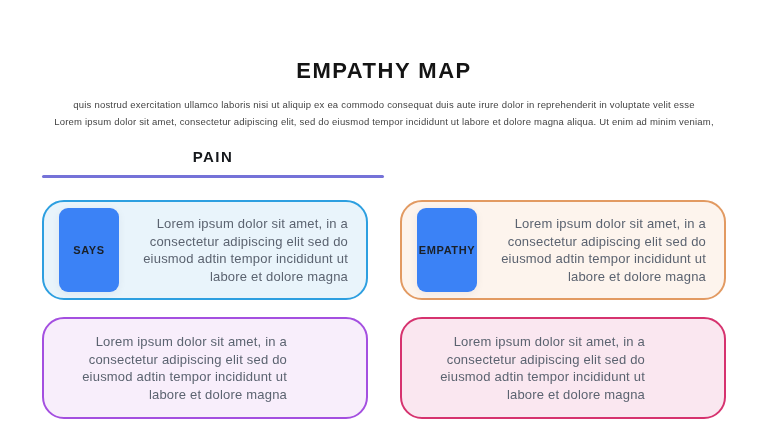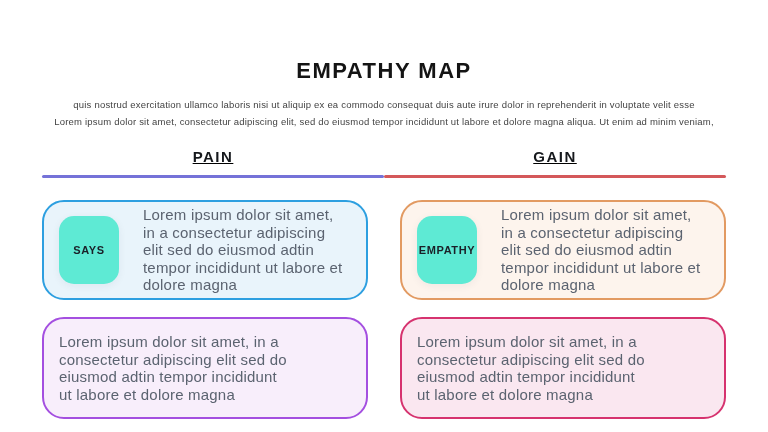--- a/index.html
+++ b/index.html
@@ -29,21 +29,20 @@
     text-align: center;
     font-size: 9.5px;
     line-height: 17px;
     color: #434343;
     letter-spacing: 0.2px;
   }
   .columns-header {
     margin: 18px 42px 0 42px;
     display: grid;
     grid-template-columns: 1fr 1fr;
-    text-decoration: underline;
   }
   .col-header { text-align: center; }
   .col-title {
     font-size: 15px;
     font-weight: 700;
     letter-spacing: 1.5px;
     color: #15181c;
   }
   .col-line {
     margin-top: 10px;
@@ -65,62 +64,59 @@
     border-radius: 22px;
     display: flex;
     align-items: center;
     padding: 14px 18px 14px 15px;
     gap: 24px;
   }
   .card--thick { border-width: 2.5px; }
   .chip {
     flex: 0 0 60px;
     width: 60px;
-    height: 68px;
-    background: #5eead4;
-    border-radius: 15px;
+    height: 84px;
+    background: #3b82f6;
+    border-radius: 9px;
     display: flex;
     align-items: center;
     justify-content: center;
     box-shadow: 0 2px 8px rgba(30, 40, 60, 0.06);
   }
   .chip-label {
     font-size: 11px;
     font-weight: 700;
     letter-spacing: 0.6px;
     color: #1a2028;
   }
   .card-text {
-    font-size: 15px;
+    font-size: 13px;
     line-height: 17.5px;
     letter-spacing: 0.2px;
     color: #5b6370;
     max-width: 228px;
+    text-align: right;
   }
 </style>
 </head>
 <body>
 
 <div class="page">
 
   <h1 class="page-title">EMPATHY MAP</h1>
 
   <div class="subtitle">
     <div>quis nostrud exercitation ullamco laboris nisi ut aliquip ex ea commodo consequat duis aute irure dolor in reprehenderit in voluptate velit esse</div>
     <div>Lorem ipsum dolor sit amet, consectetur adipiscing elit, sed do eiusmod tempor incididunt ut labore et dolore magna aliqua. Ut enim ad minim veniam,</div>
   </div>
 
   <div class="columns-header">
     <div class="col-header">
       <div class="col-title">PAIN</div>
       <div class="col-line" style="--line: #7572d8;"></div>
-    </div>
-    <div class="col-header">
-      <div class="col-title">GAIN</div>
-      <div class="col-line" style="--line: #d4585a;"></div>
     </div>
   </div>
 
   <div class="cards-grid">
 
     <div class="card" style="--border: #2d9fe0; --bg: #e9f4fb;">
       <div class="chip">
         <span class="chip-label">SAYS</span>
       </div>
       <p class="card-text">Lorem ipsum dolor sit amet, in a consectetur adipiscing elit sed do eiusmod adtin tempor incididunt ut labore et dolore magna</p>

